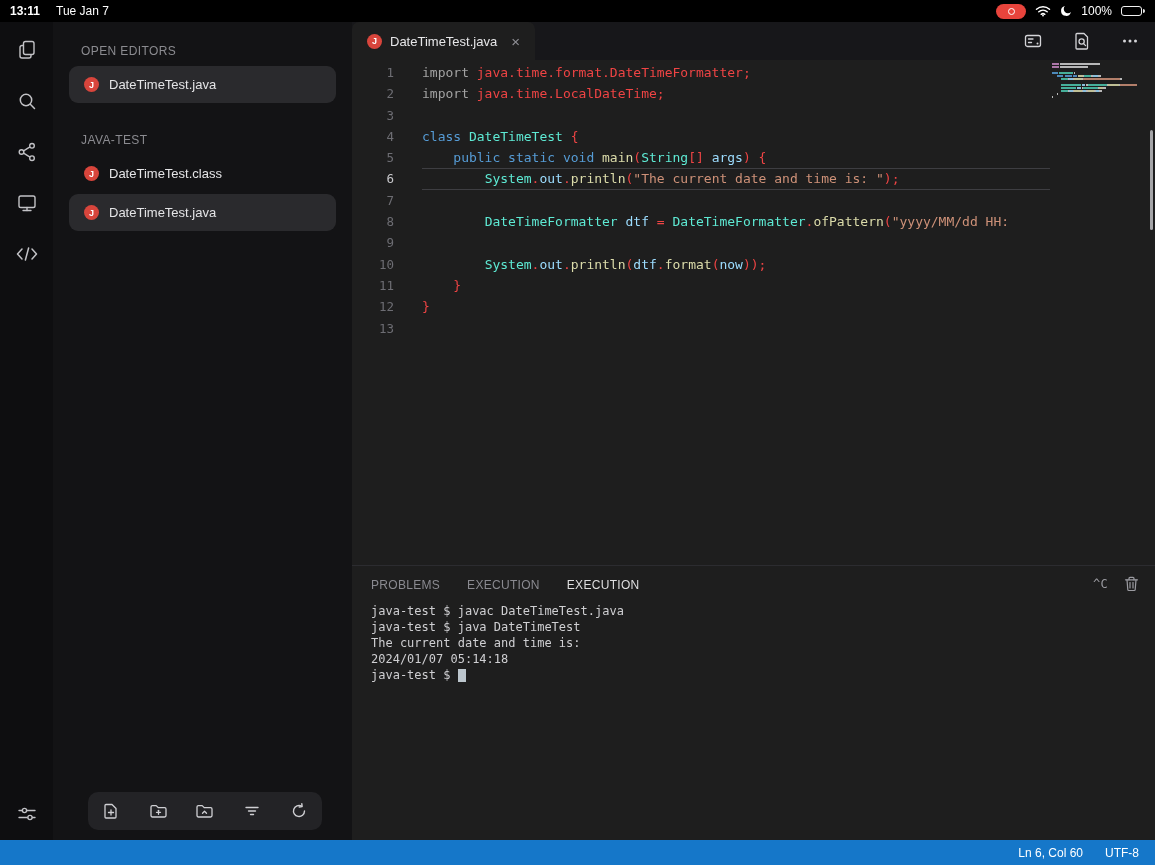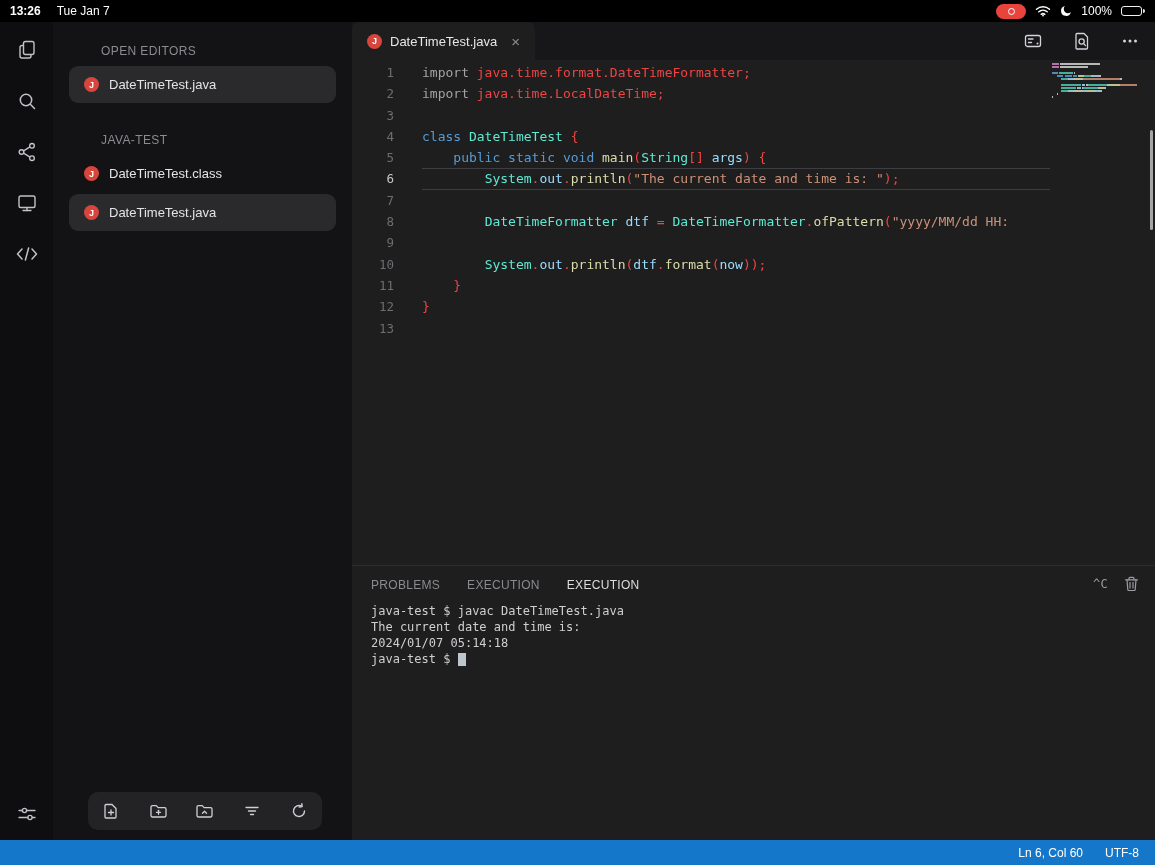--- a/index.html
+++ b/index.html
@@ -36,21 +36,21 @@
 
   .activity-bar {
     width:53px; background:#0e0e10; flex:none; position:relative;
     display:flex; flex-direction:column; align-items:center; gap:27px; padding-top:16px;
     color:#c2c2c6;
   }
   .ab-btn { width:24px; height:24px; display:flex; align-items:center; justify-content:center; cursor:pointer; }
   .ab-bottom { position:absolute; bottom:14px; }
 
   .sidebar { width:299px; flex:none; background:#131315; position:relative; padding:0 16px; }
-  .section-title { font-size:12px; color:#8b8b90; letter-spacing:.4px; margin:22px 0 8px 32px; }
+  .section-title { font-size:12px; color:#8b8b90; letter-spacing:.4px; margin:22px 0 8px 12px; }
   .section-title.second { margin-top:30px; }
   .side-item {
     display:flex; align-items:center; gap:10px; height:37px; border-radius:9px;
     padding:0 15px; margin:2px 0; font-size:13px; color:#e4e4e6; cursor:pointer;
   }
   .side-item.selected { background:#2a2a2d; }
   .java-ic {
     width:15px; height:15px; border-radius:50%; background:var(--java,#d8453c); color:#fff;
     font-size:9px; font-weight:700; display:flex; align-items:center; justify-content:center; flex:none;
     font-family:"Liberation Sans",sans-serif;
@@ -110,21 +110,21 @@
     display:flex; align-items:center; justify-content:flex-end; gap:22px; padding-right:16px;
     color:#fff; font-size:12px; z-index:5;
   }
   .sb-item { cursor:pointer; }
 </style>
 <style>.tk-kw{color:#a3a3a3}.tk-kw2{color:#569CD6}.tk-type{color:#5eead4}.tk-fn{color:#DCDCAA}.tk-var{color:#9CDCFE}.tk-str{color:#CE9178}.tk-pl{color:#ef4444}</style></head>
 <body>
 
 <div class="top-bar">
   <div class="tb-left">
-    <span class="tb-time">13:26</span>
+    <span class="tb-time">13:11</span>
     <span>Tue Jan 7</span>
   </div>
   <div class="tb-right">
     <span class="record-pill">
         <span class="record-ring"></span>
       </span>
     <span>
       <svg width="16" height="12" viewBox="0 0 16 12" fill="none" stroke="#fff" stroke-width="1.5" stroke-linecap="round">
         <path d="M1.5 4.2a10 10 0 0 1 13 0"></path>
           <path d="M3.8 6.8a6.5 6.5 0 0 1 8.4 0"></path>
@@ -407,21 +407,21 @@
             <svg width="15" height="16" viewBox="0 0 15 16" fill="none" stroke="currentColor" stroke-width="1.2" stroke-linecap="round" stroke-linejoin="round">
               <line x1="1.5" y1="3.8" x2="13.5" y2="3.8"></line>
                 <path d="M5 3.8V2.4a1 1 0 0 1 1-1h3a1 1 0 0 1 1 1v1.4"></path>
               <path d="M3 3.8l.8 9.8a1 1 0 0 0 1 .9h5.4a1 1 0 0 0 1-.9l.8-9.8"></path>
               <line x1="6" y1="6.5" x2="6" y2="12"></line>
                 <line x1="9" y1="6.5" x2="9" y2="12"></line>
             </svg>
           </span>
         </div>
       </div>
-      <div class="terminal" id="terminal"><div>java-test $ javac DateTimeTest.java</div><div>The current date and time is: </div><div>2024/01/07 05:14:18</div><div><span>java-test $ </span><span class="cursor"></span></div></div>
+      <div class="terminal" id="terminal"><div>java-test $ javac DateTimeTest.java</div><div>java-test $ java DateTimeTest</div><div>The current date and time is: </div><div>2024/01/07 05:14:18</div><div><span>java-test $ </span><span class="cursor"></span></div></div>
     </div>
   </div>
 </div>
 
 <div class="status-bar">
   <span class="sb-item">Ln 6, Col 60</span>
   <span class="sb-item">UTF-8</span>
 </div>
 
 </body></html>

